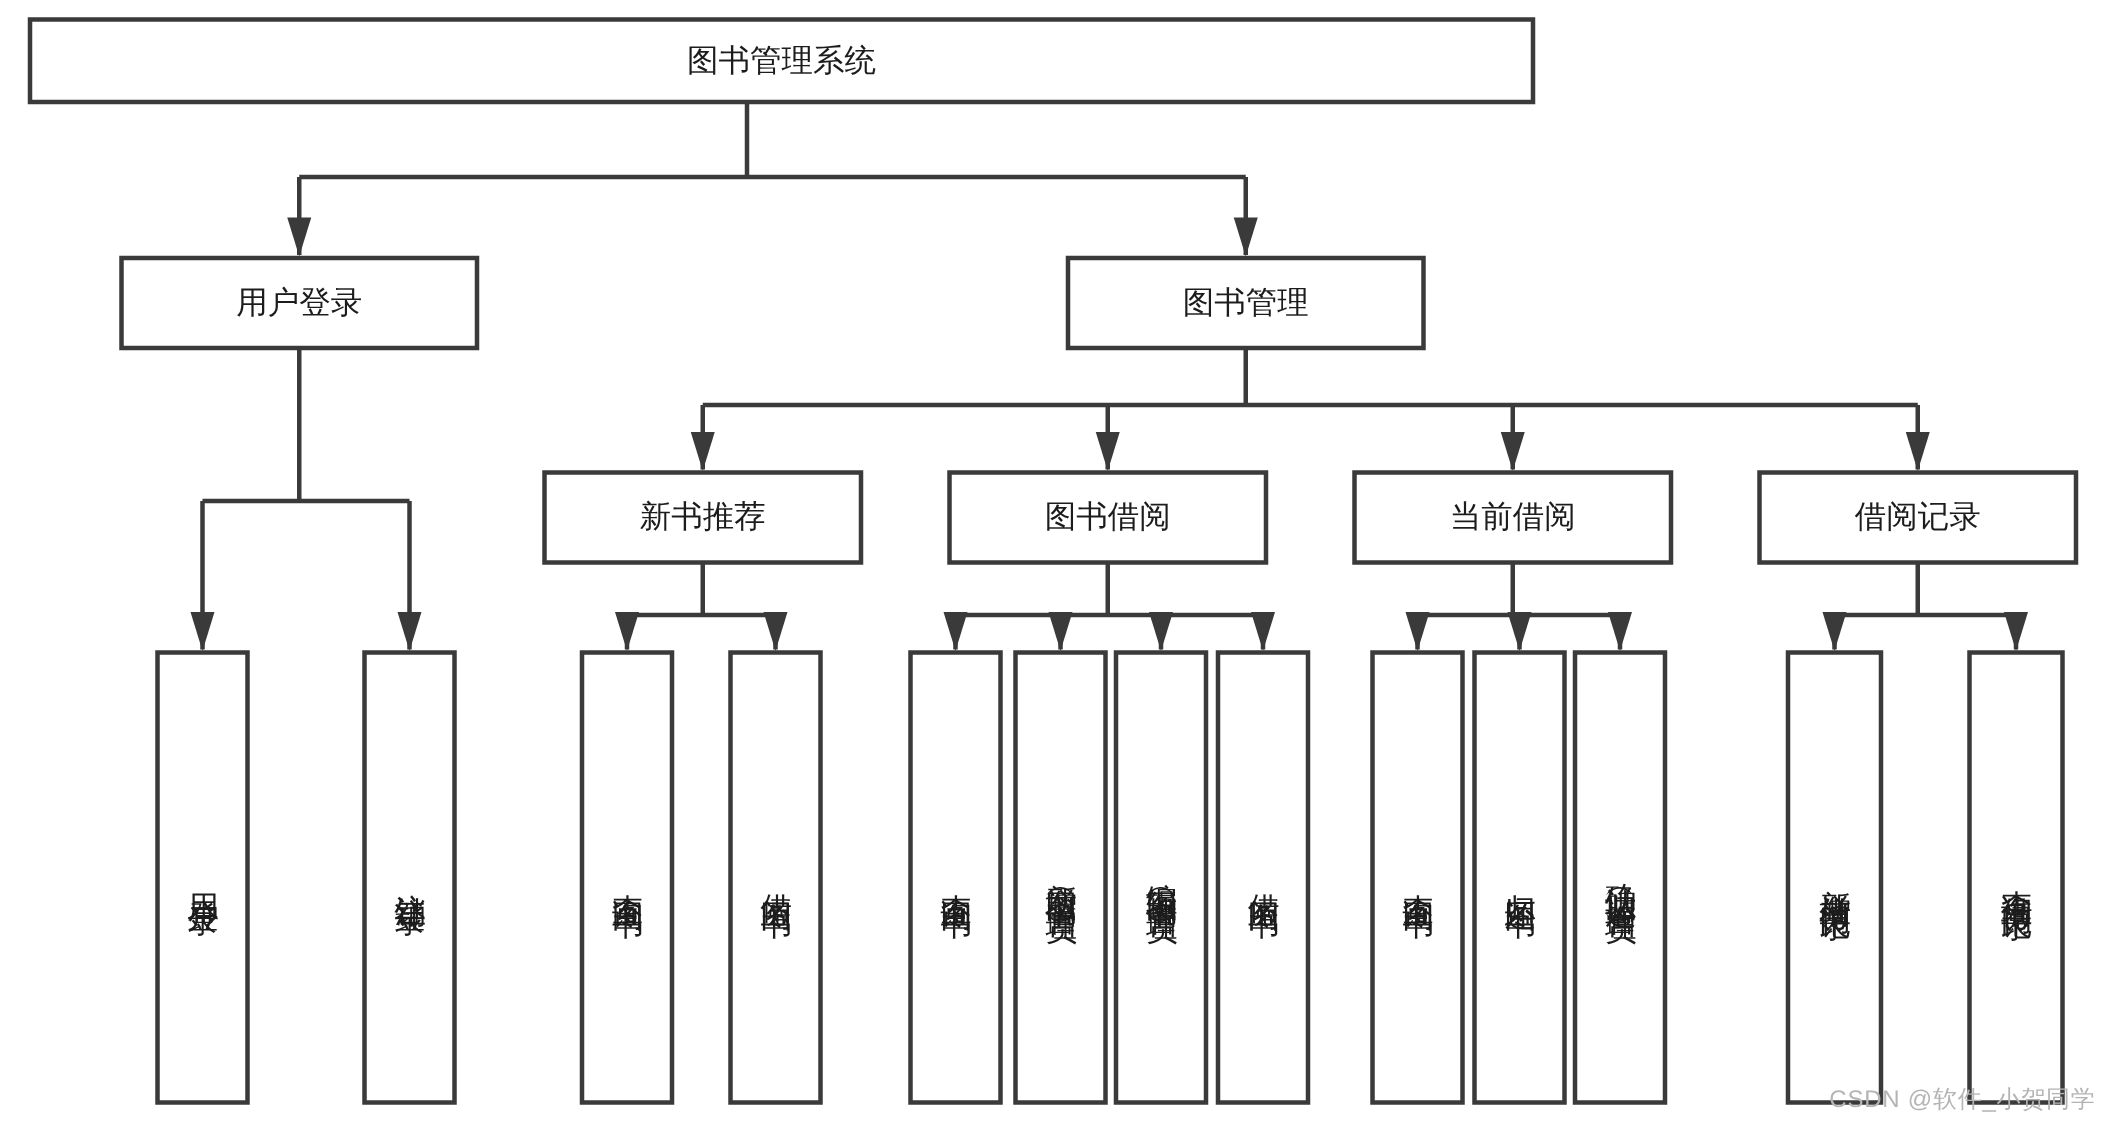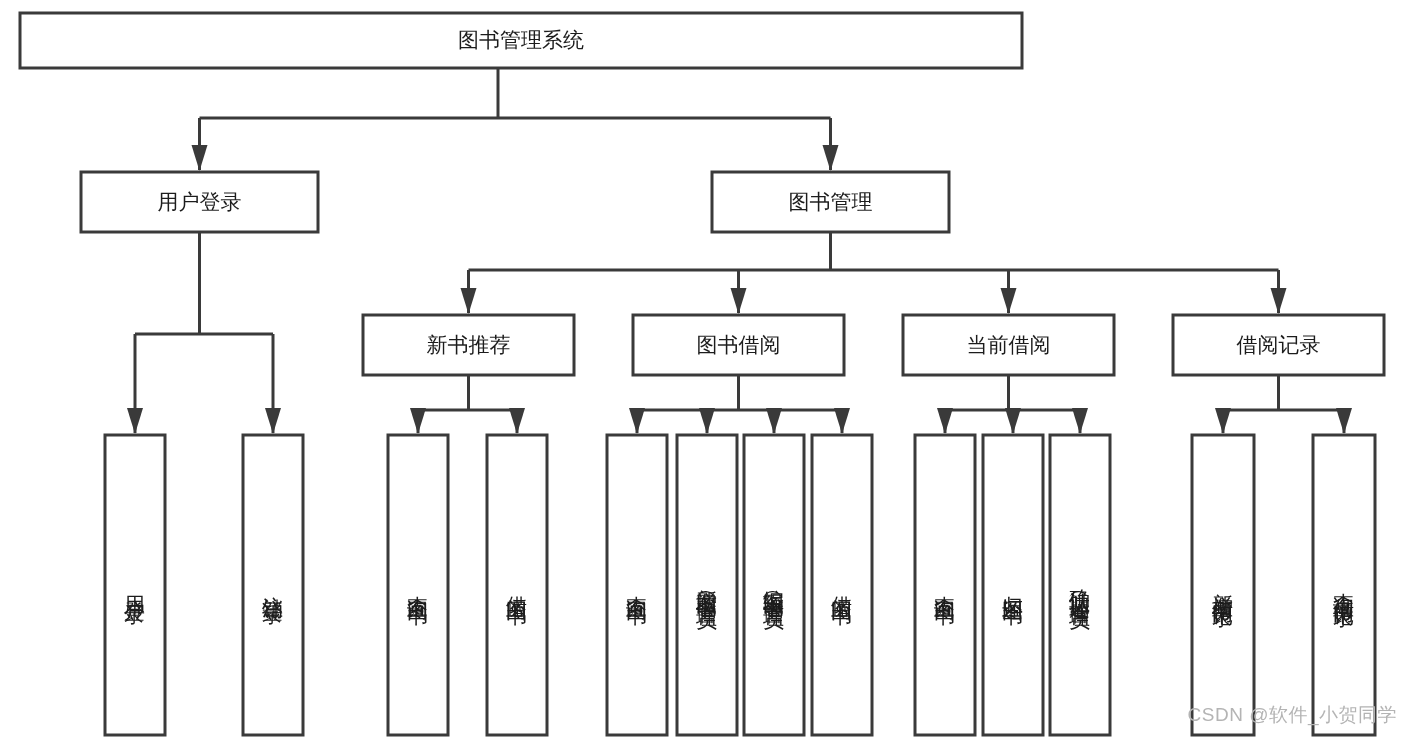--- a/index.html
+++ b/index.html
@@ -63,23 +63,23 @@
     font-family: "Liberation Sans", "DejaVu Sans", sans-serif;
     font-size: 21px;
     line-height: 1;
     letter-spacing: 3px;
     color: #1c1c1c;
     white-space: nowrap;
   }
   .watermark {
     position: absolute;
     right: 8px;
-    bottom: 19px;
-    font-family: "Liberation Sans", "DejaVu Sans", sans-serif;
-    font-size: 19px;
+    bottom: 3px;
+    font-family: "Liberation Sans", "DejaVu Sans", sans-serif;
+    font-size: 16px;
     color: #b4b4b4;
     white-space: nowrap;
     letter-spacing: 0.5px;
   }
 </style>
 </head>
 <body>
 
 <div id="diagram-root">
 

